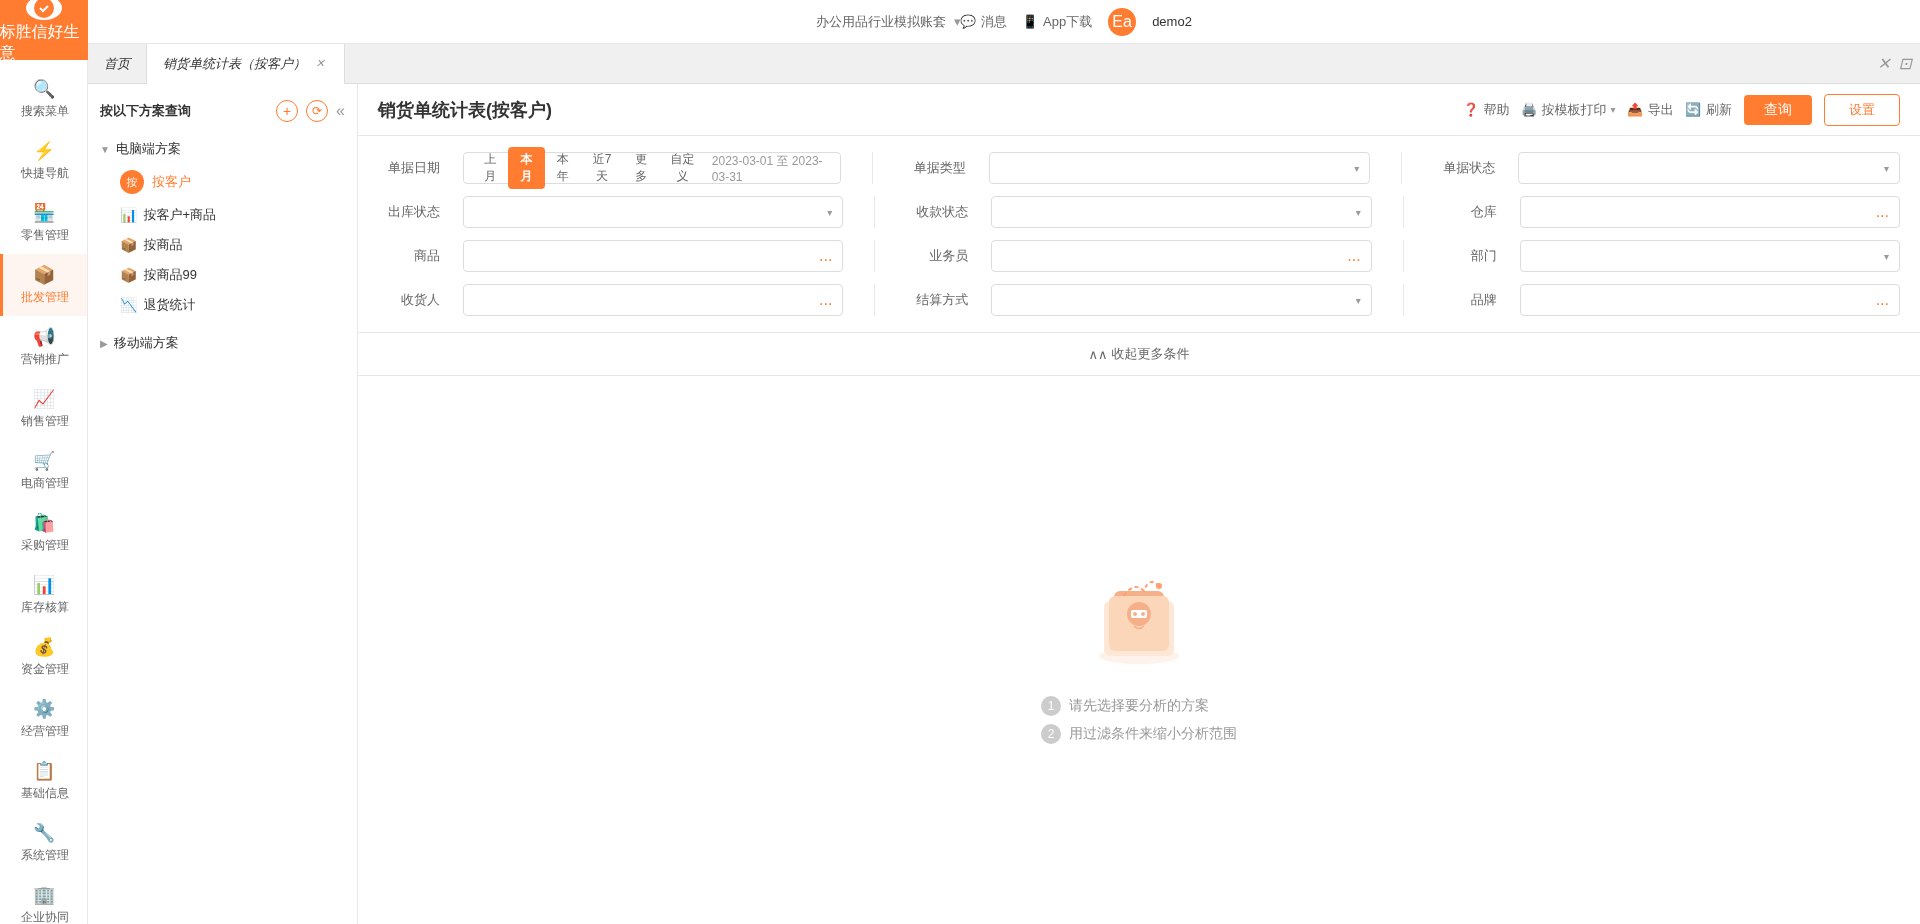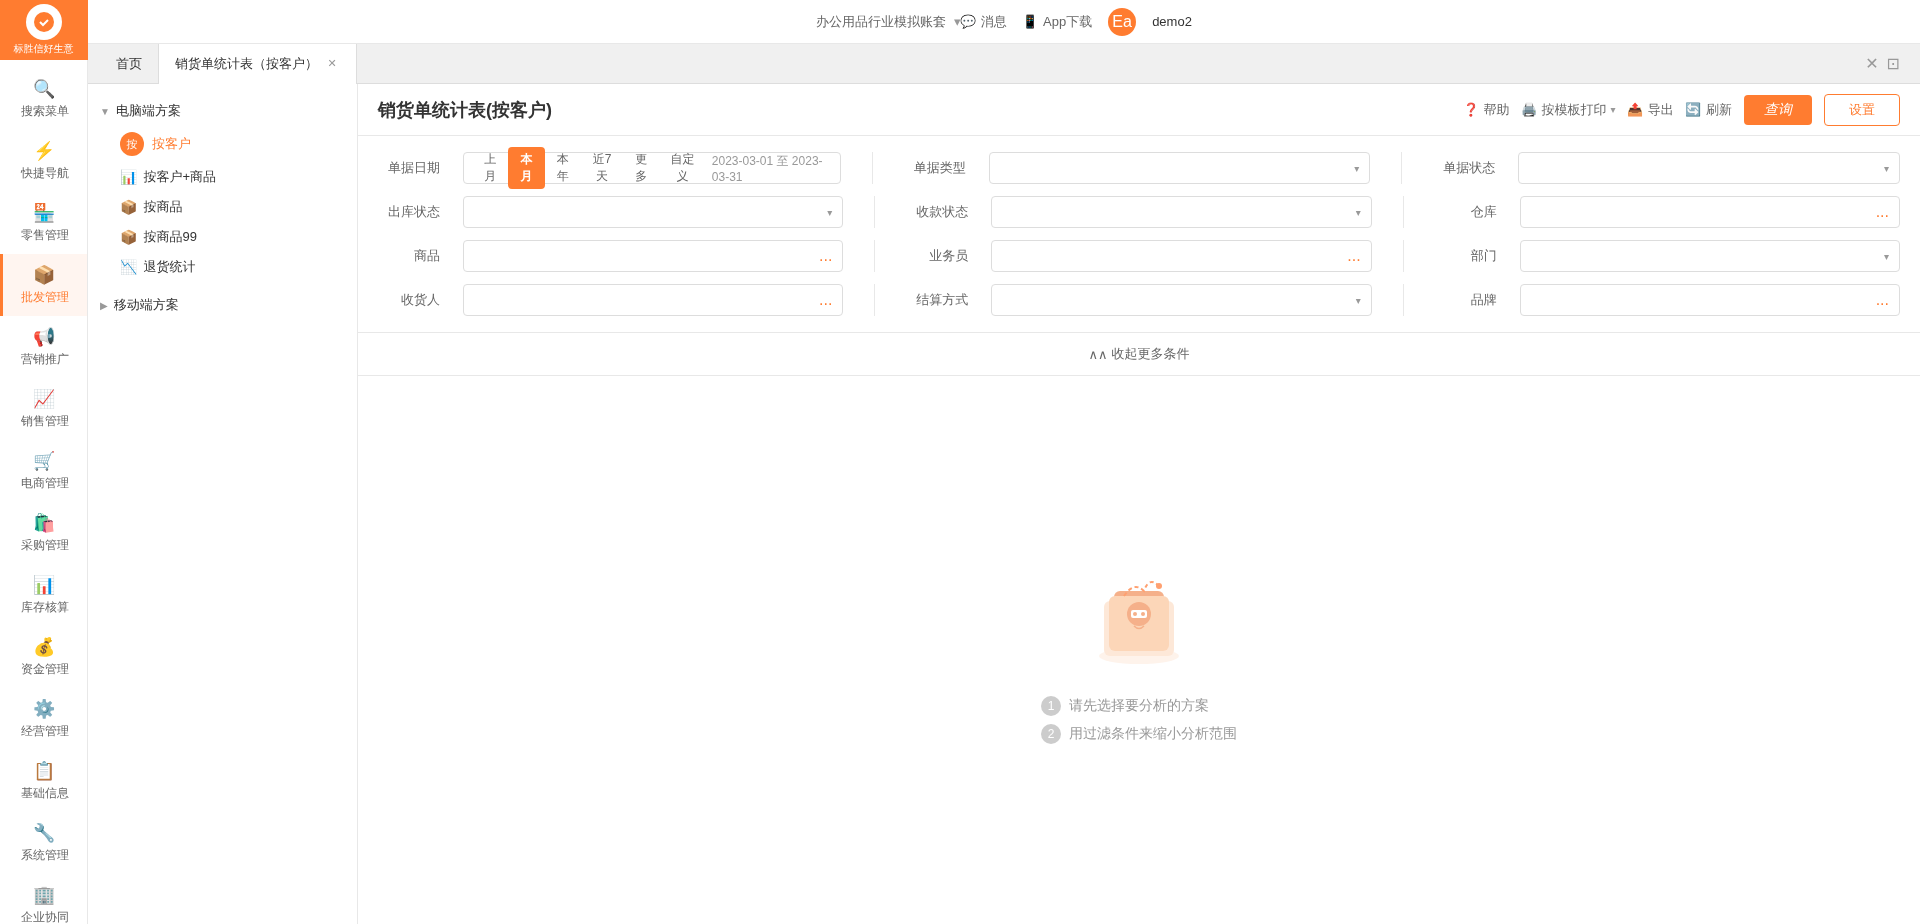--- a/index.html
+++ b/index.html
@@ -3,38 +3,38 @@
   <meta charset="utf-8">
   <style>
     * { margin: 0; padding: 0; box-sizing: border-box; }
     body { font-family: 'Microsoft YaHei', sans-serif; font-size: 13px; background: #f5f5f5; color: #333; width: 1920px; height: 924px; overflow: hidden; display: flex; }
 
     
     .sidebar { width: 88px; background: #fff; display: flex; flex-direction: column; align-items: center; border-right: 1px solid #e8e8e8; height: 924px; flex-shrink: 0; }
     .logo { width: 88px; height: 60px; background: #ff7c30; display: flex; flex-direction: column; align-items: center; justify-content: center; cursor: pointer; }
     .logo-icon { width: 36px; height: 36px; background: #fff; border-radius: 50%; display: flex; align-items: center; justify-content: center; }
     .logo-icon svg { width: 24px; height: 24px; }
-    .logo-text { color: #fff; font-size: 10px; margin-top: 2px; font-family: Liberation Mono, monospace; }
+    .logo-text { color: #fff; font-size: 16px; margin-top: 2px; font-family: Liberation Mono, monospace; }
     .sidebar-menu { flex: 1; width: 100%; overflow-y: auto; display: flex; flex-direction: column; align-items: center; padding-top: 8px; }
     .sidebar-item { width: 100%; display: flex; flex-direction: column; align-items: center; justify-content: center; padding: 10px 0; cursor: pointer; color: #666; font-size: 12px; border-left: 3px solid transparent; }
     .sidebar-item.active { color: #ff7c30; border-left-color: #ff7c30; background: #fff5f0; }
     .sidebar-item-icon { font-size: 18px; margin-bottom: 3px; }
 
     
     .main { flex: 1; display: flex; flex-direction: column; height: 924px; overflow: hidden; }
 
     
     .top-header { height: 44px; background: #fff; display: flex; align-items: center; justify-content: center; padding: 0 16px; border-bottom: 1px solid #e8e8e8; flex-shrink: 0; }
     .header-left { display: flex; align-items: center; gap: 8px; color: #666; font-size: 13px; }
     .header-right { display: flex; align-items: center; gap: 16px; }
     .header-right-item { display: flex; align-items: center; gap: 4px; color: #666; font-size: 13px; cursor: pointer; }
     .user-avatar { width: 28px; height: 28px; border-radius: 50%; background: #ff7c30; display: flex; align-items: center; justify-content: center; color: #fff; font-size: 16px; cursor: pointer; }
 
     
-    .tab-bar { height: 40px; background: #f0f0f0; display: flex; align-items: center; padding: 0 12px; flex-shrink: 0; border-bottom: 1px solid #ddd; }
+    .tab-bar { height: 40px; background: #f0f0f0; display: flex; align-items: center; padding: 0 0; flex-shrink: 0; border-bottom: 1px solid #ddd; font-style: italic; }
     .tab-item { height: 40px; display: flex; align-items: center; padding: 0 16px; cursor: pointer; font-size: 13px; color: #666; border-right: 1px solid #ddd; gap: 6px; }
     .tab-item.active { background: #fff; color: #333; }
     .tab-close { width: 16px; height: 16px; display: flex; align-items: center; justify-content: center; border-radius: 50%; font-size: 11px; color: #999; }
     .tab-home { color: #333; }
     .tab-maximize { margin-left: auto; margin-right: 8px; display: flex; gap: 8px; }
     .tab-maximize span { font-size: 16px; color: #999; cursor: pointer; }
 
     
     .page-content { flex: 1; display: flex; overflow: hidden; }
 
@@ -54,21 +54,21 @@
     .triangle { font-size: 10px; color: #999; }
 
     
     .right-content { flex: 1; display: flex; flex-direction: column; overflow: hidden; }
 
     
     .page-title-bar { height: 52px; background: #fff; display: flex; align-items: center; justify-content: space-between; padding: 0 20px; border-bottom: 1px solid #e8e8e8; flex-shrink: 0; }
     .page-title { font-size: 18px; font-weight: bold; color: #333; }
     .title-actions { display: flex; align-items: center; gap: 12px; }
     .title-action { display: flex; align-items: center; gap: 4px; color: #666; font-size: 13px; cursor: pointer; }
-    .btn-search { background: #ff7c30; color: #fff; border: none; padding: 6px 20px; border-radius: 4px; cursor: pointer; font-size: 14px; font-style: italic; }
+    .btn-search { background: #ff7c30; color: #fff; border: none; padding: 6px 20px; border-radius: 4px; cursor: pointer; font-size: 14px; }
     .btn-settings { background: #fff; color: #ff7c30; border: 1px solid #ff7c30; padding: 6px 24px; border-radius: 4px; cursor: pointer; font-size: 13px; }
 
     
     .filter-area { background: #fff; padding: 16px 20px; border-bottom: 1px solid #e8e8e8; flex-shrink: 0; }
     .filter-row { display: flex; align-items: center; margin-bottom: 12px; gap: 15px; }
     .filter-row:last-child { margin-bottom: 0; }
     .filter-label { width: 70px; color: #666; font-size: 13px; text-align: right; padding-right: 8px; flex-shrink: 0; }
     .filter-select { flex: 1; height: 32px; border: 1px solid #ddd; border-radius: 4px; padding: 0 10px; font-size: 13px; color: #333; background: #fff; display: flex; align-items: center; justify-content: space-between; cursor: pointer; }
     .filter-select-arrow { color: #999; font-size: 10px; }
     .date-btn { padding: 4px 8px; font-size: 12px; color: #666; cursor: pointer; border: none; background: none; }
@@ -195,20 +195,28 @@
     </div>
     <div class="tab-maximize">
       <span style="color:#999; cursor:pointer;">✕</span>
       <span style="color:#999; cursor:pointer;">⊡</span>
     </div>
   </div>
 
   <div class="page-content">
 
     <div class="left-panel">
+      <div class="panel-header">
+        <span class="panel-header-title">按以下方案查询</span>
+        <div class="panel-header-icons">
+          <div class="panel-icon">+</div>
+          <div class="panel-icon" style="font-size:12px;">⟳</div>
+          <div class="panel-collapse">«</div>
+        </div>
+      </div>
       <div class="tree-section">
         <div class="tree-parent">
           <span class="triangle">▼</span>
           <span>电脑端方案</span>
         </div>
         <div class="tree-child active">
           <div class="active-dot">
             <span>按</span>
           </div>
           <span>按客户</span>

